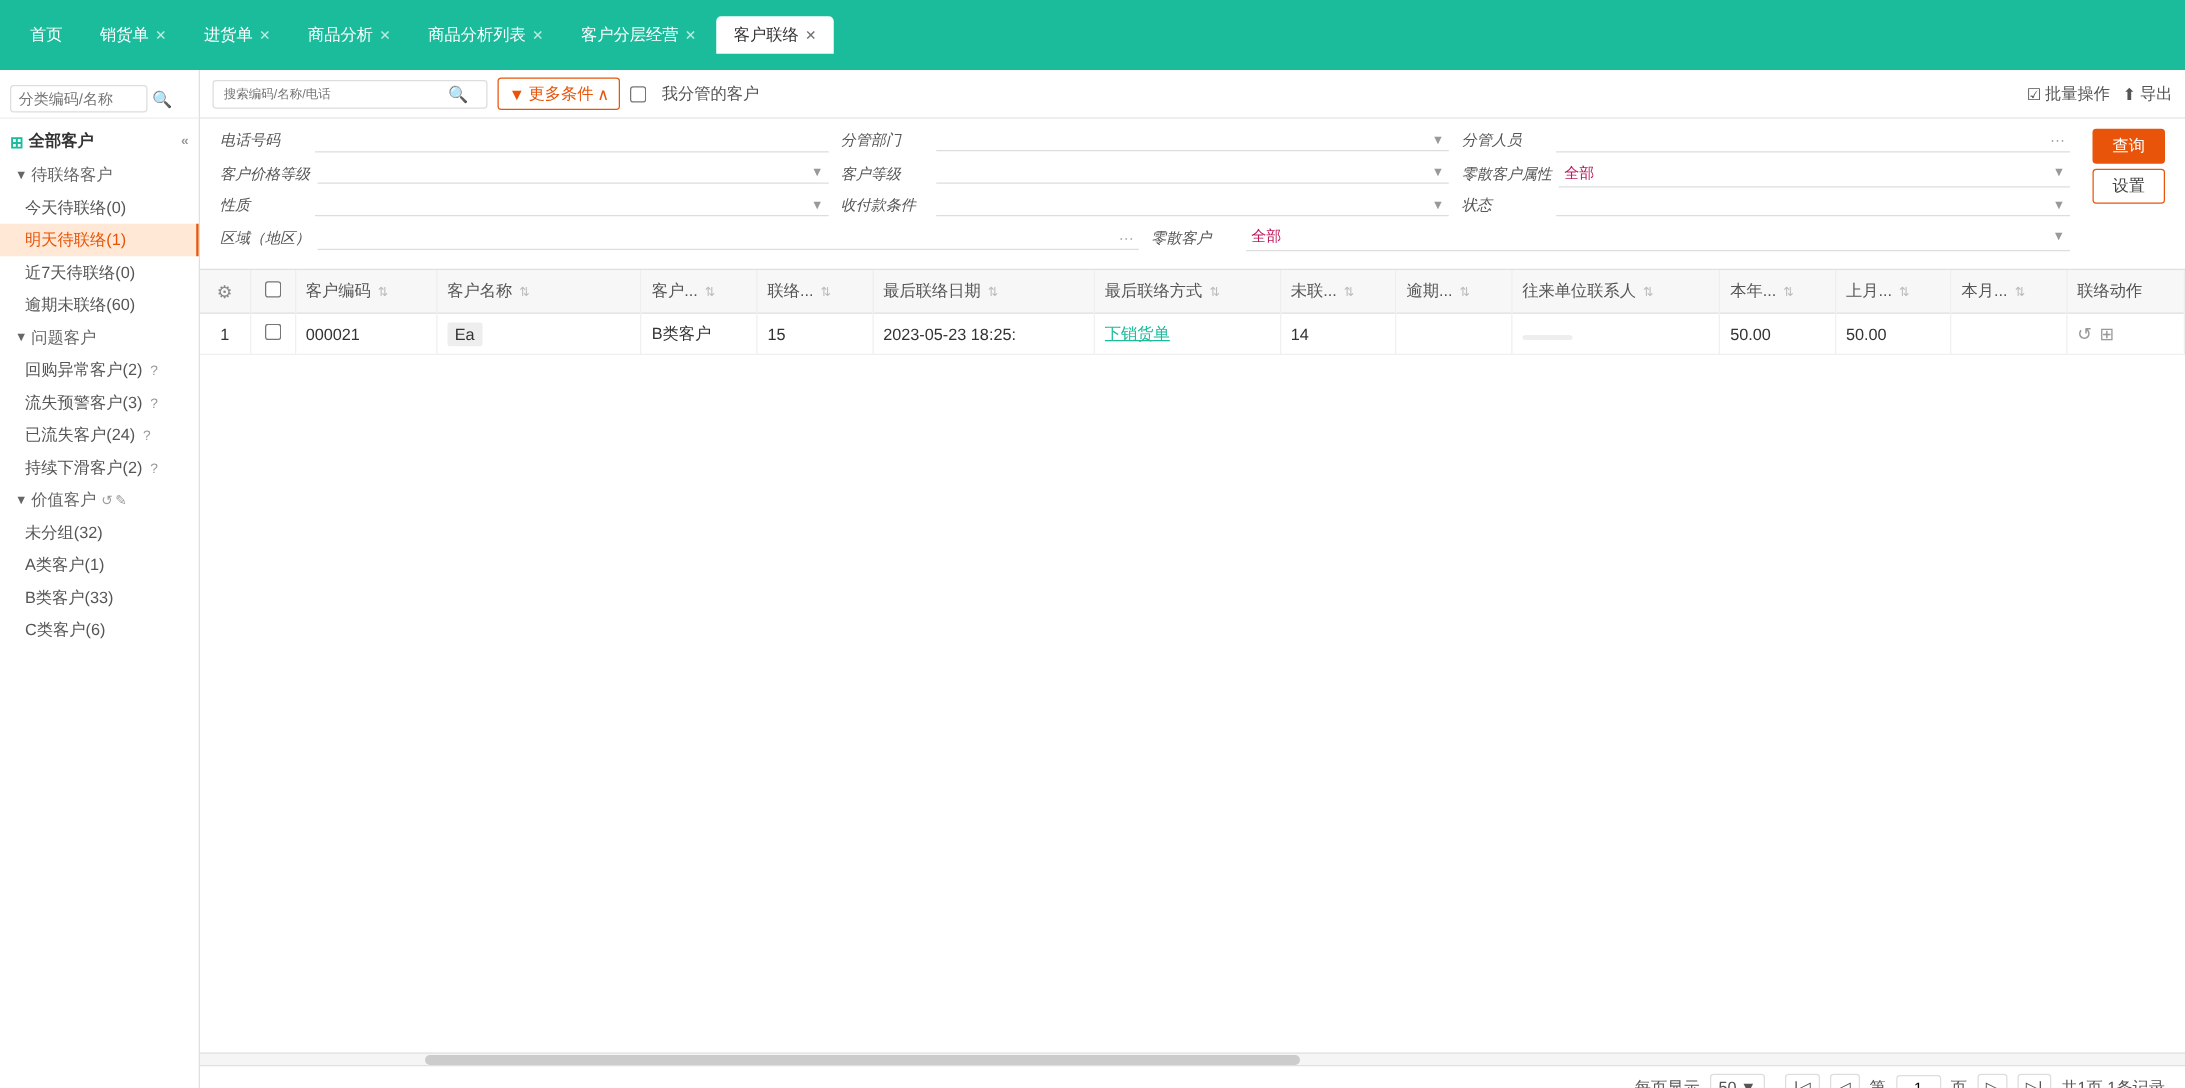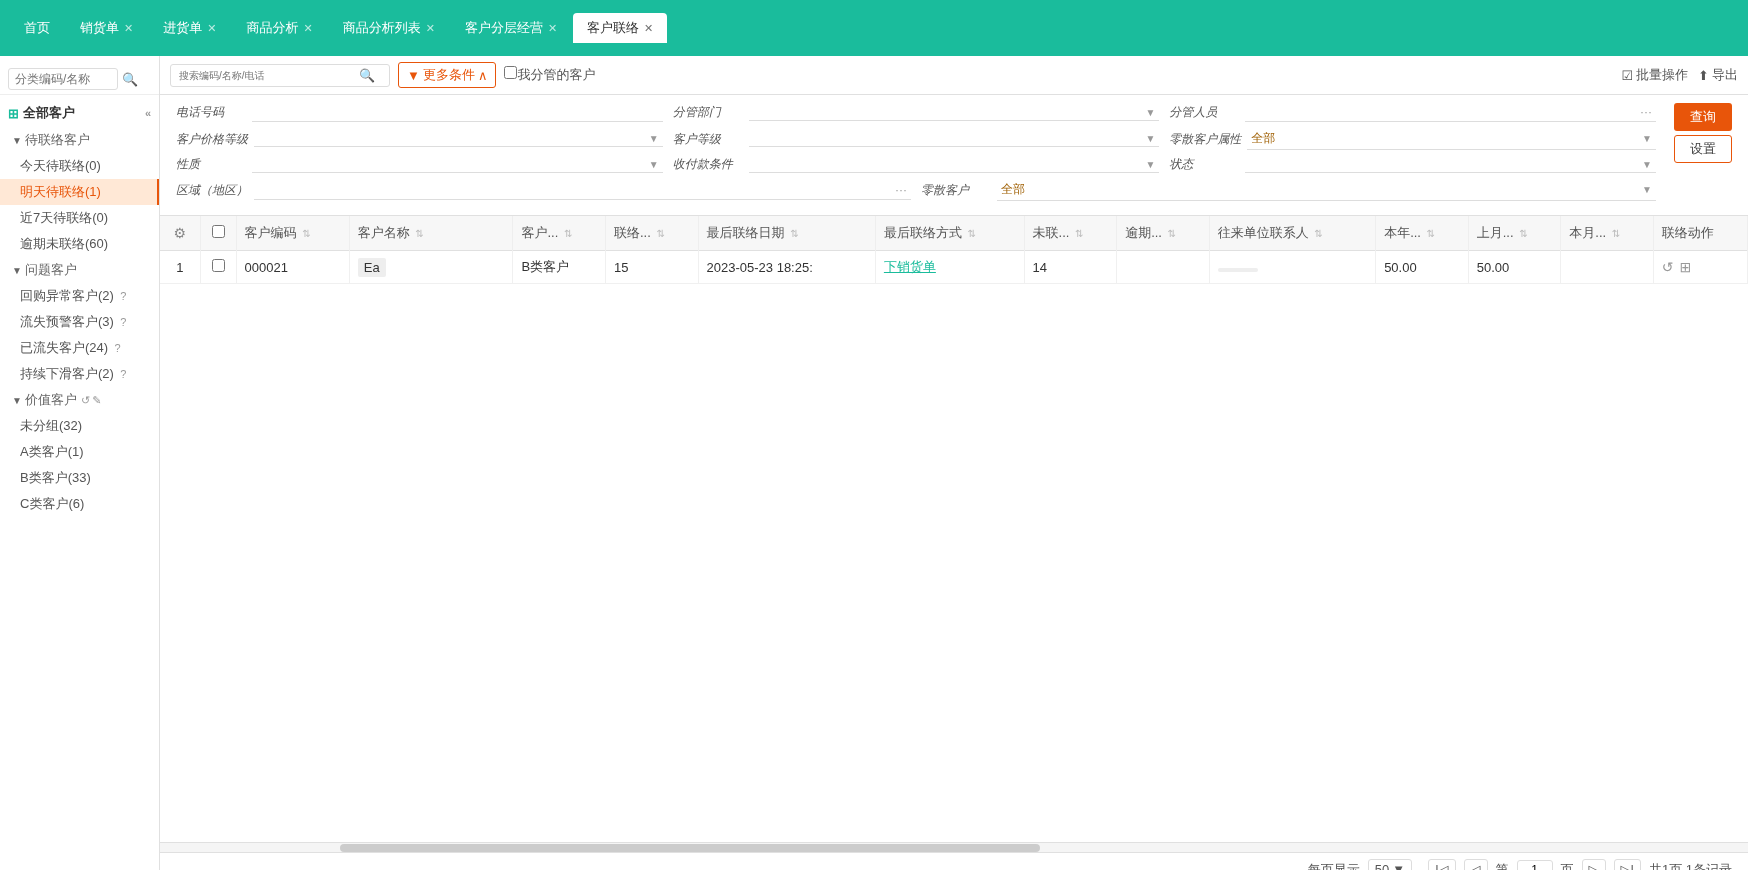--- a/index.html
+++ b/index.html
@@ -129,22 +129,22 @@
       gap: 3px;
       color: #e8550a;
       cursor: pointer;
       font-size: 12px;
       border: 1px solid #e8550a;
       border-radius: 3px;
       padding: 3px 8px;
     }
     .checkbox-label {
       display: flex;
-      align-items: flex-start;
-      gap: 0;
+      align-items: center;
+      gap: 12px;
       font-size: 12px;
       color: #555;
       cursor: pointer;
     }
     .toolbar-right {
       margin-left: auto;
       display: flex;
       align-items: center;
       gap: 10px;
     }
@@ -192,21 +192,21 @@
       background: transparent;
     }
     .filter-select {
       flex: 1;
       display: flex;
       align-items: center;
       border-bottom: 1px solid #ddd;
       padding: 2px 4px;
       cursor: pointer;
     }
-    .filter-select .sel-text { flex: 1; font-size: 12px; color: #a16207; }
+    .filter-select .sel-text { flex: 1; font-size: 12px; color: #be185d; }
     .filter-select .sel-arrow { color: #999; font-size: 10px; }
     .filter-dots { color: #999; cursor: pointer; font-size: 12px; margin-left: 4px; }
     .query-btn {
       background: #e8550a;
       color: #fff;
       border: none;
       border-radius: 3px;
       padding: 5px 16px;
       cursor: pointer;
       font-size: 13px;

